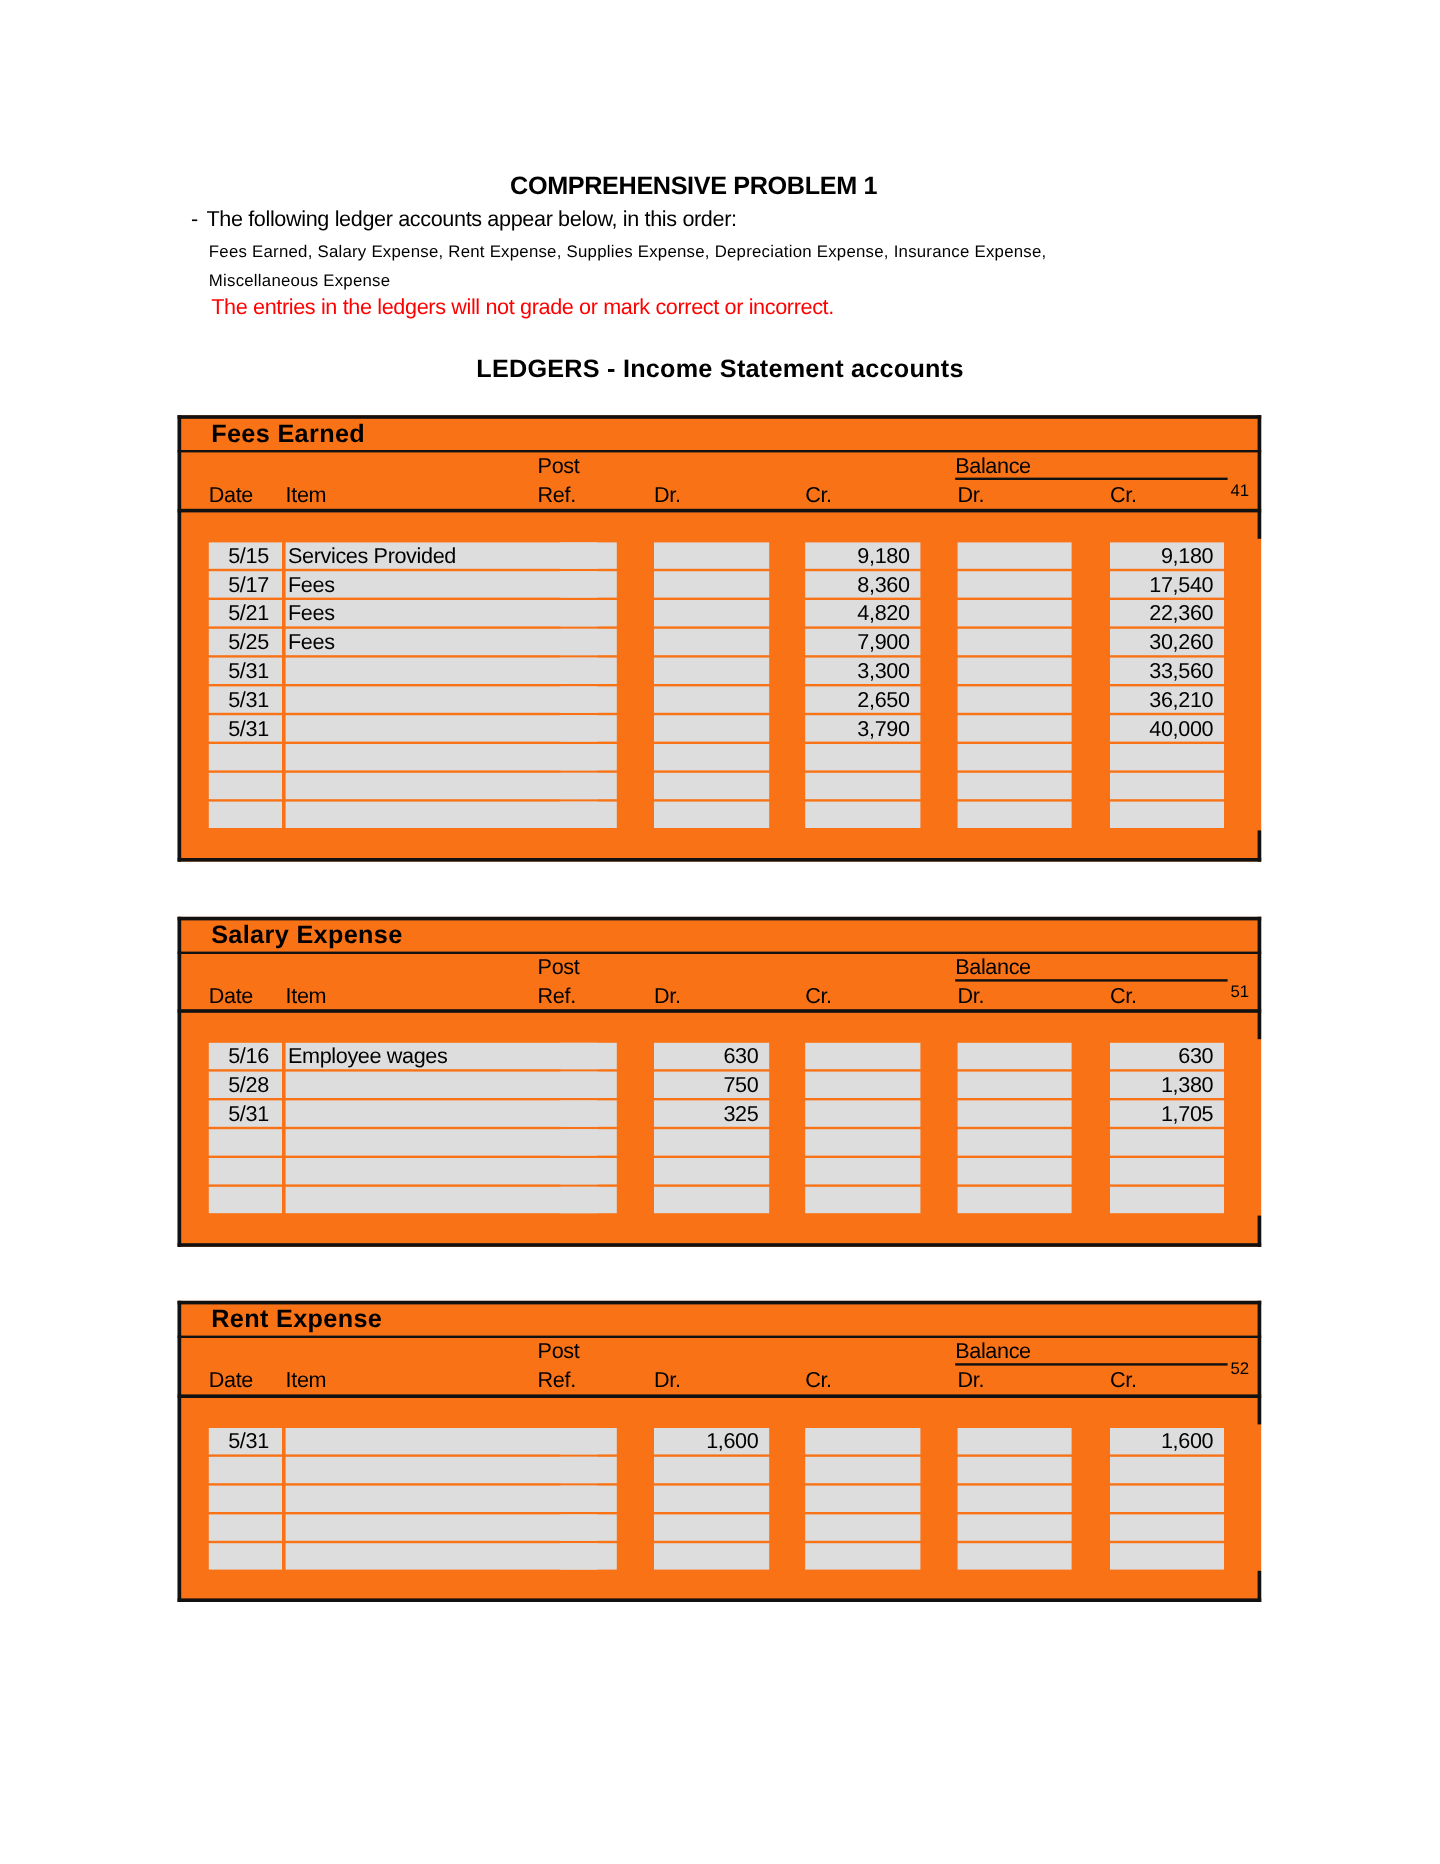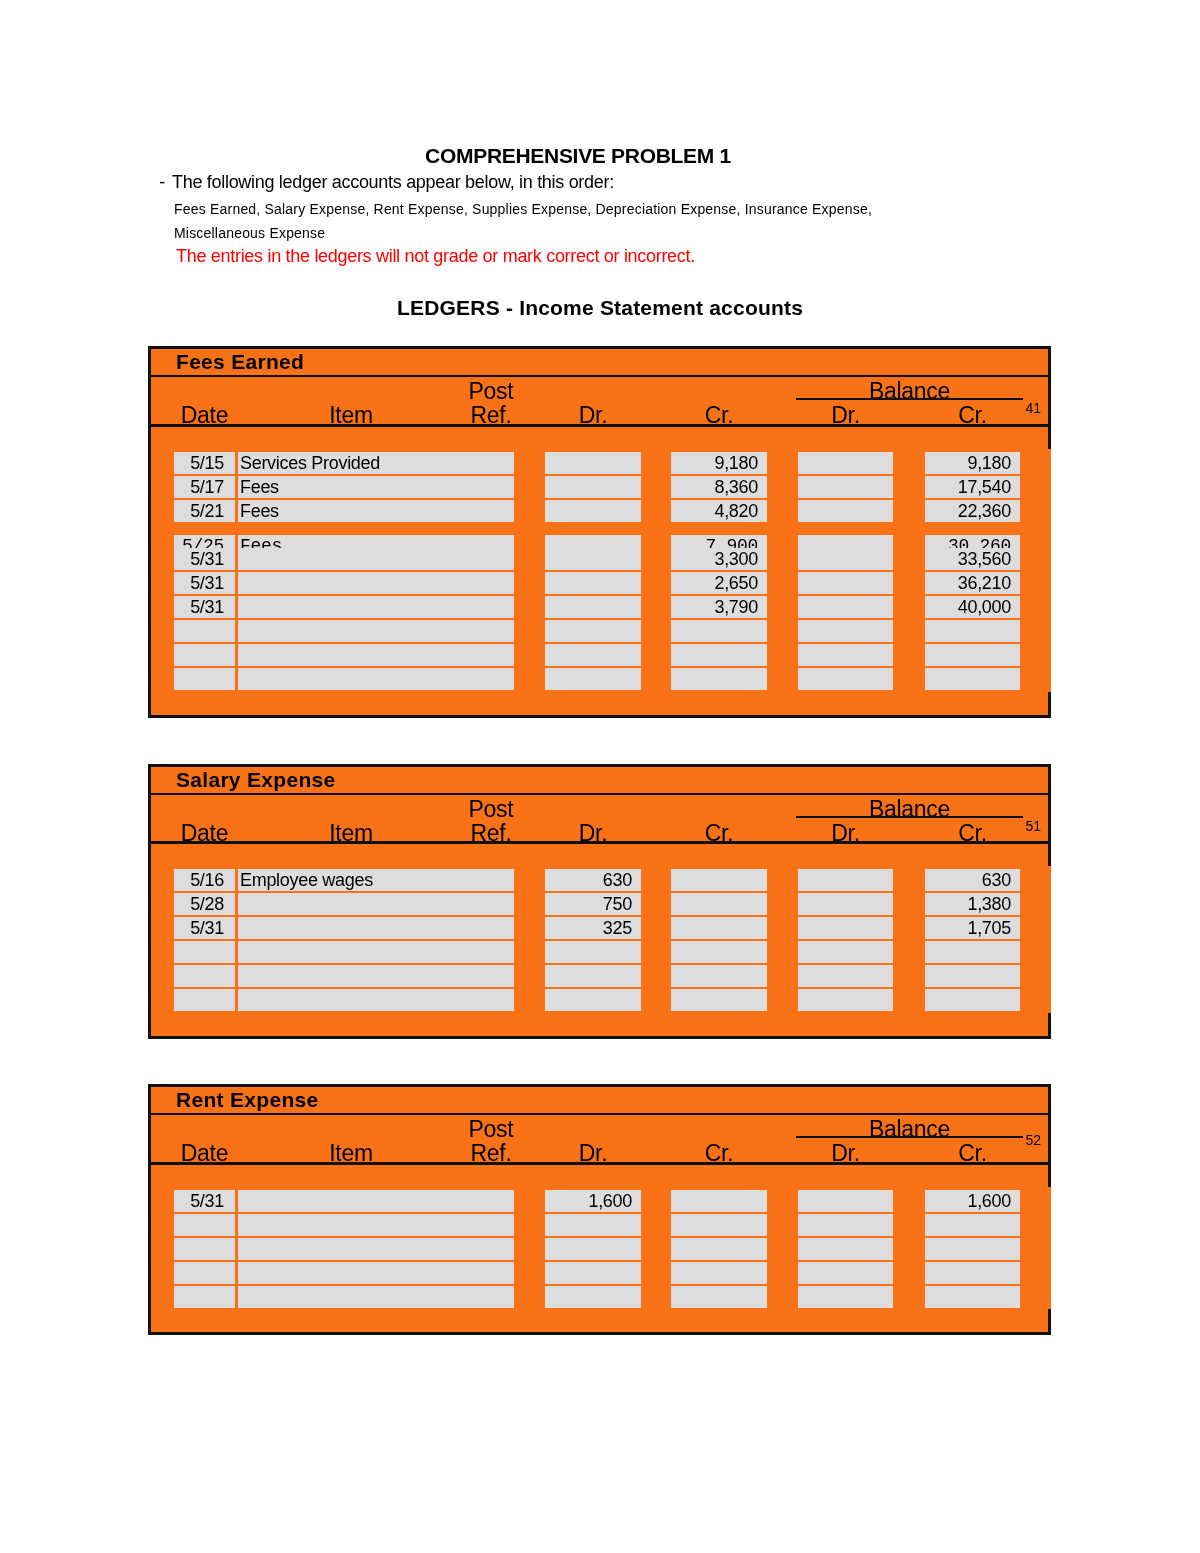--- a/index.html
+++ b/index.html
@@ -19,21 +19,21 @@
   .ledger .border-left { position:absolute; left:0; top:0; width:3px; height:100%; background:#111; }
   .ledger .border-bottom { position:absolute; left:0; bottom:0; width:903px; height:3px; background:#111; }
   .ledger .border-right-top { position:absolute; right:0; top:0; width:3px; background:#111; }
   .ledger .border-right-bot { position:absolute; right:0; bottom:0; width:3px; height:26px; background:#111; }
   .ledger .rule-title { position:absolute; left:0; width:903px; height:2px; background:#111; }
   .ledger .rule-header { position:absolute; left:0; width:903px; height:3px; background:#111; }
 
   .acct-name { position:absolute; left:28px; font-size:21px; font-weight:bold; letter-spacing:0.3px; }
   .acct-no { position:absolute; right:10px; font-size:14px;margin-top:44px; }
 
-  .hdr { position:absolute; font-size:23px; letter-spacing:-0.3px; text-align:center; }
+  .hdr { position:absolute; font-size:18px; letter-spacing:-0.3px; text-align:left; }
   .balance-rule { position:absolute; left:648px; width:227px; height:2px; background:#111; }
 
   .row { position:absolute; left:0; width:903px; height:22px; }
   .cell { position:absolute; top:0; height:22px; background:#dddddd; font-size:18px; line-height:22px; letter-spacing:-0.3px; box-sizing:border-box; white-space:nowrap; overflow:hidden; }
   .c-date { left:26px; width:61px; text-align:right; padding-right:11px; }
   .c-item { left:90px; width:260px; padding-left:2px; }
   .c-ref  { left:319px; width:47px; }
   .c-dr   { left:397px; width:96px; text-align:right; padding-right:9px; }
   .c-cr   { left:523px; width:96px; text-align:right; padding-right:9px; }
   .c-bdr  { left:650px; width:95px; text-align:right; padding-right:9px; }
@@ -89,21 +89,21 @@
     </div>
     <div class="row" style="top: 154px;">
       <div class="cell c-date">5/21</div>
       <div class="cell c-item">Fees</div>
       <div class="cell c-ref"></div>
       <div class="cell c-dr"></div>
       <div class="cell c-cr">4,820</div>
       <div class="cell c-bdr"></div>
       <div class="cell c-bcr">22,360</div>
     </div>
-    <div class="row" style="top: 189px; font-family: Liberation Mono, monospace;">
+    <div class="row" style="top: 178px;">
       <div class="cell c-date">5/25</div>
       <div class="cell c-item">Fees</div>
       <div class="cell c-ref"></div>
       <div class="cell c-dr"></div>
       <div class="cell c-cr">7,900</div>
       <div class="cell c-bdr"></div>
       <div class="cell c-bcr">30,260</div>
     </div>
     <div class="row" style="top: 202px;">
       <div class="cell c-date">5/31</div>

